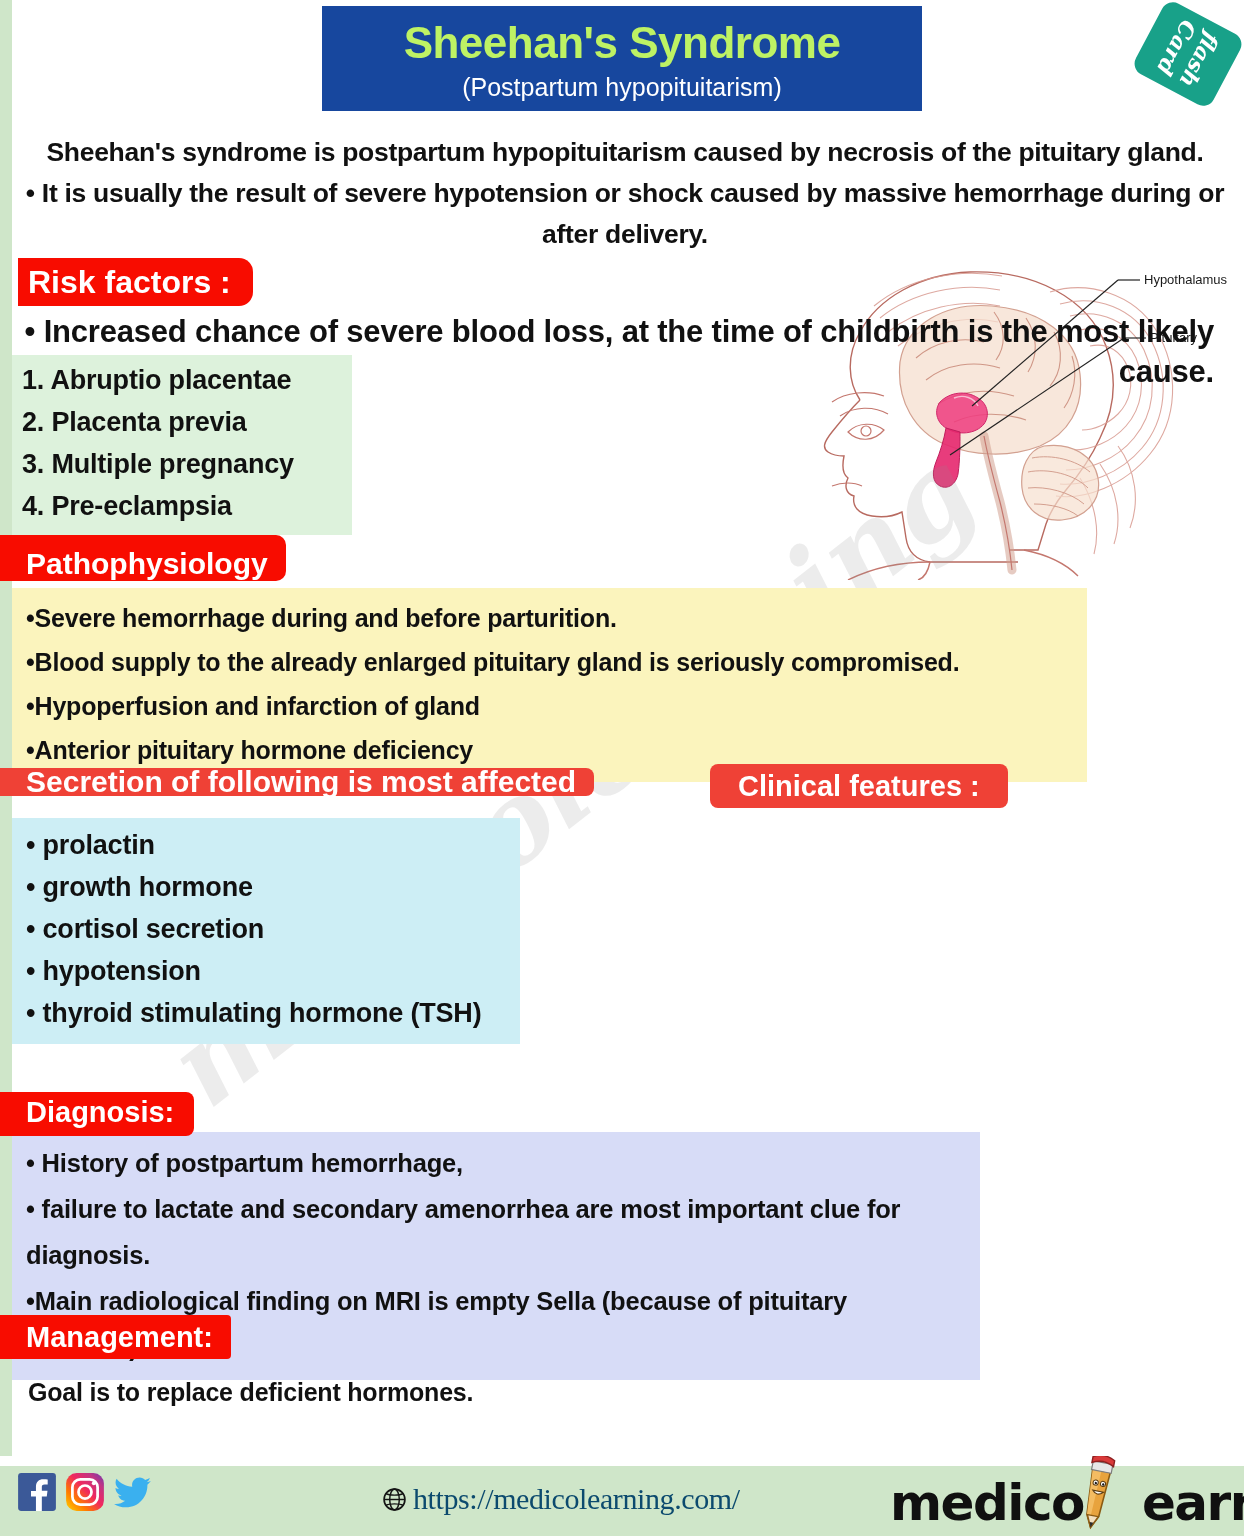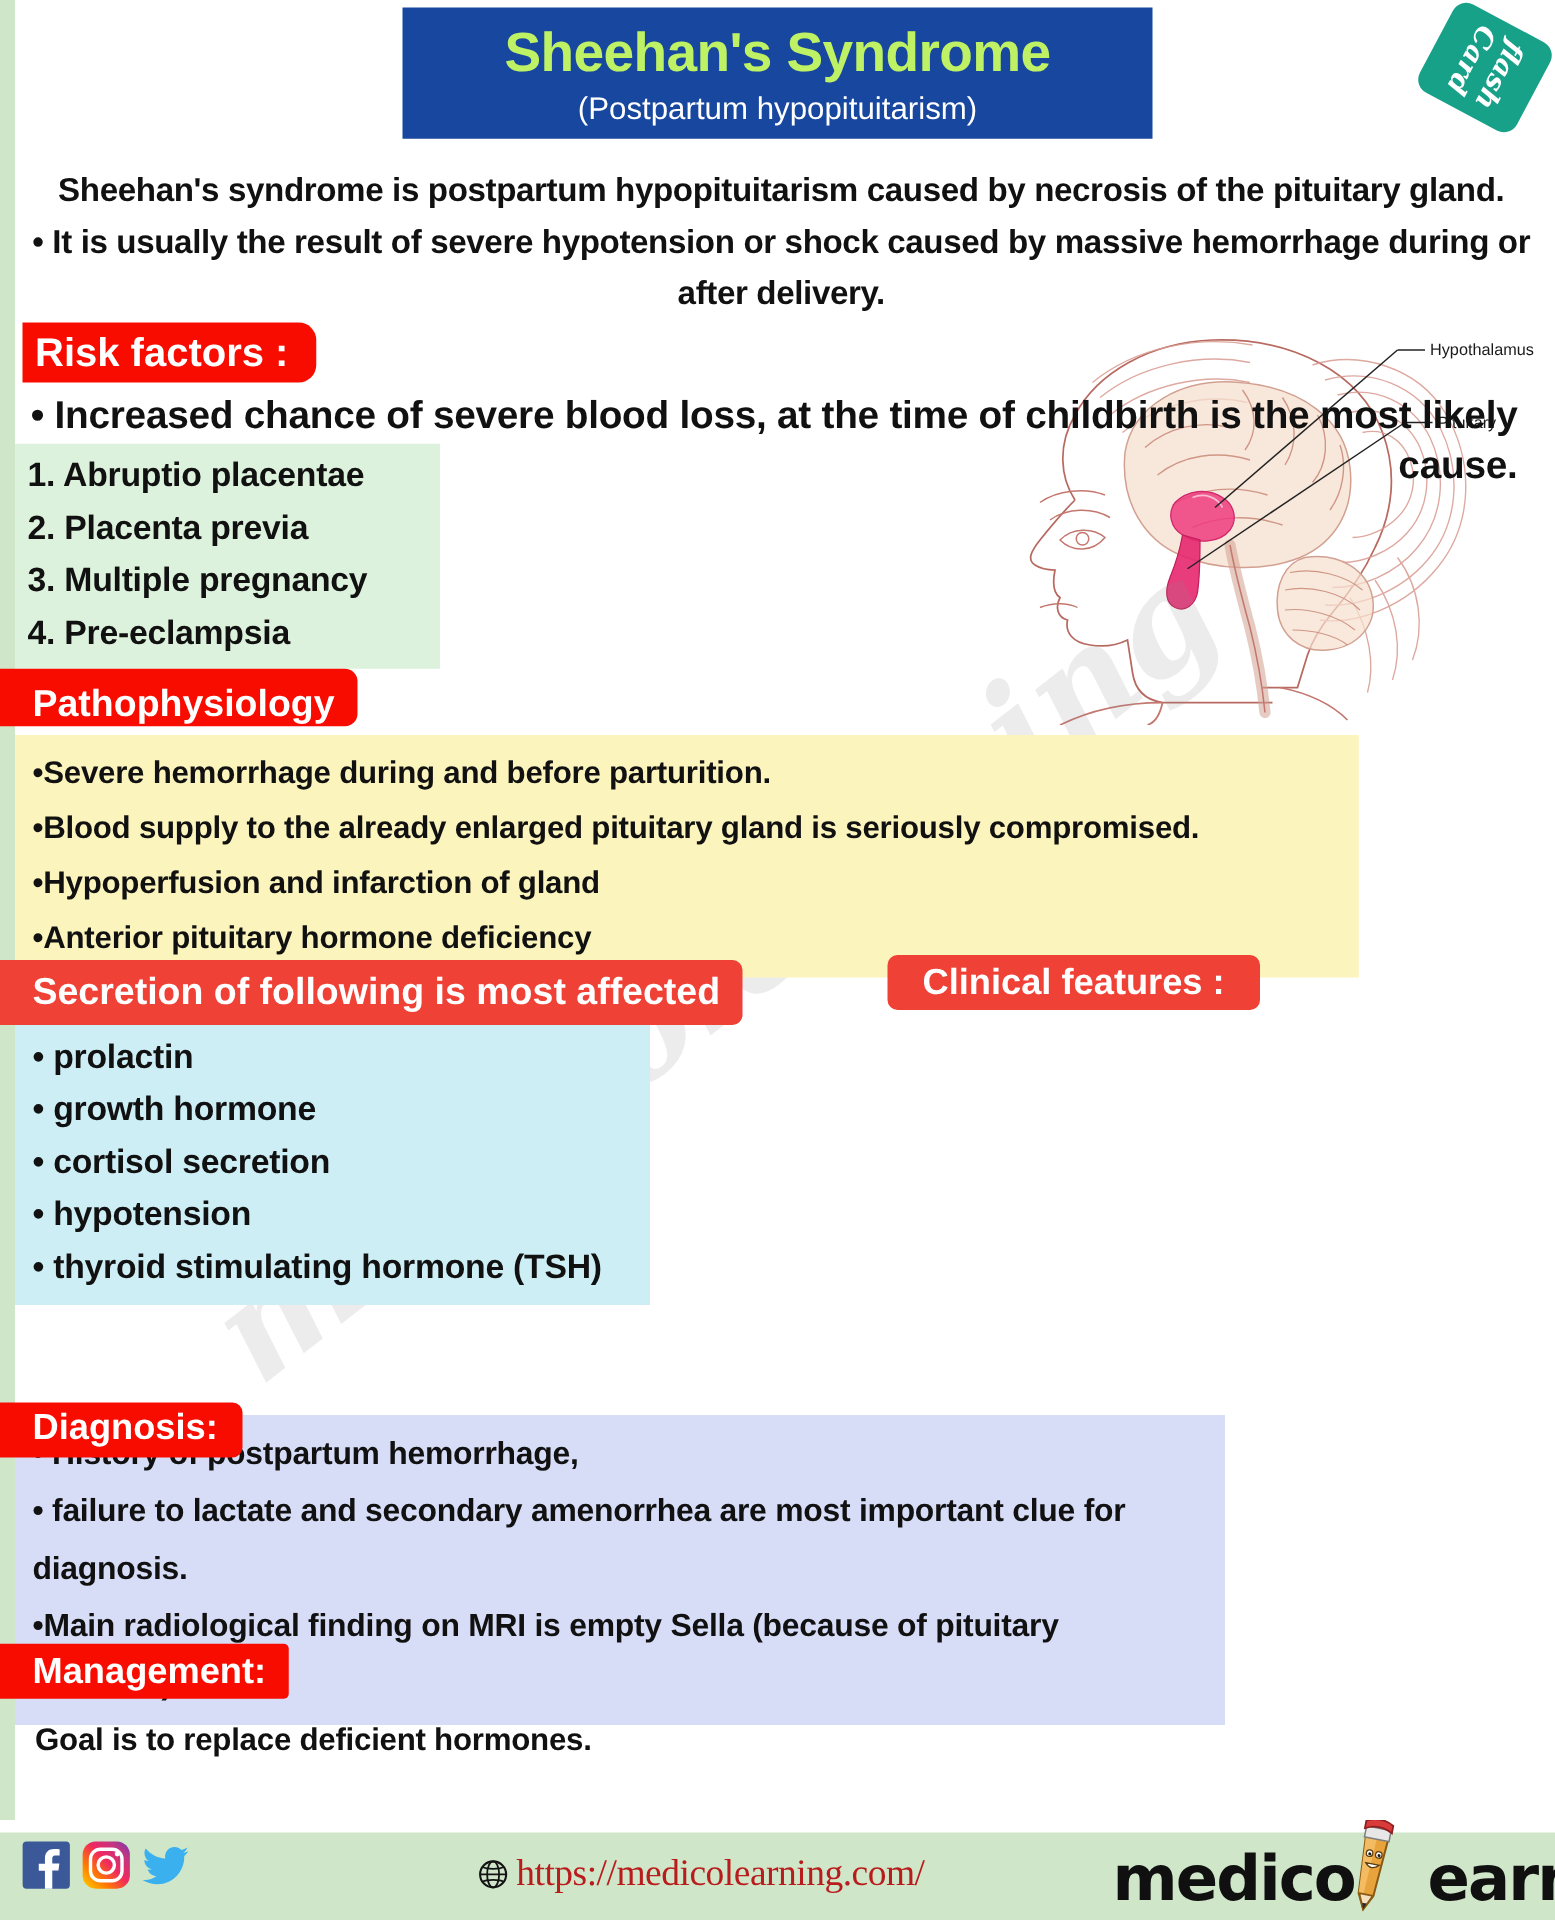--- a/index.html
+++ b/index.html
@@ -123,34 +123,34 @@
   }
   #banner-patho {
     left: 0; top: 535px;
     height: 46px;
     padding: 12px 18px 0 26px;
     border-radius: 0 10px 10px 0;
     font-size: 30px;
   }
   #banner-secretion {
     left: 0; top: 768px;
-    height: 52px;
+    height: 28px;
     padding: 0 18px 0 26px;
     border-radius: 0 8px 8px 0;
     font-size: 30px;
   }
   #banner-clinical {
     left: 710px; top: 764px;
     height: 44px;
     padding: 0 28px;
     border-radius: 8px;
     font-size: 29px;
   }
   #banner-diagnosis {
-    left: 0; top: 1122px;
+    left: 0; top: 1092px;
     height: 44px;
     padding: 0 20px 4px 26px;
     border-radius: 0 8px 8px 0;
     font-size: 29px;
   }
   #banner-management {
     left: 0; top: 1315px;
     height: 44px;
     padding: 0 18px 0 26px;
     border-radius: 0 4px 4px 0;
@@ -266,21 +266,21 @@
   }
   .social .ic { width: 42px; height: 42px; display:block; }
   .footer-url {
     position: absolute;
     left: 382px; top: 16px;
     display: flex;
     align-items: center;
     gap: 6px;
     font-family: "Liberation Serif", serif;
     font-size: 30px;
-    color: #b91c1c;
+    color: #0c4a6e;
     letter-spacing: -0.4px;
   }
   .globe { width: 25px; height: 25px; display:block; }
   .brand {
     position: absolute;
     right: 4px; top: -8px;
     width: 350px; height: 78px;
   }
   .brand-text {
     position: absolute;

